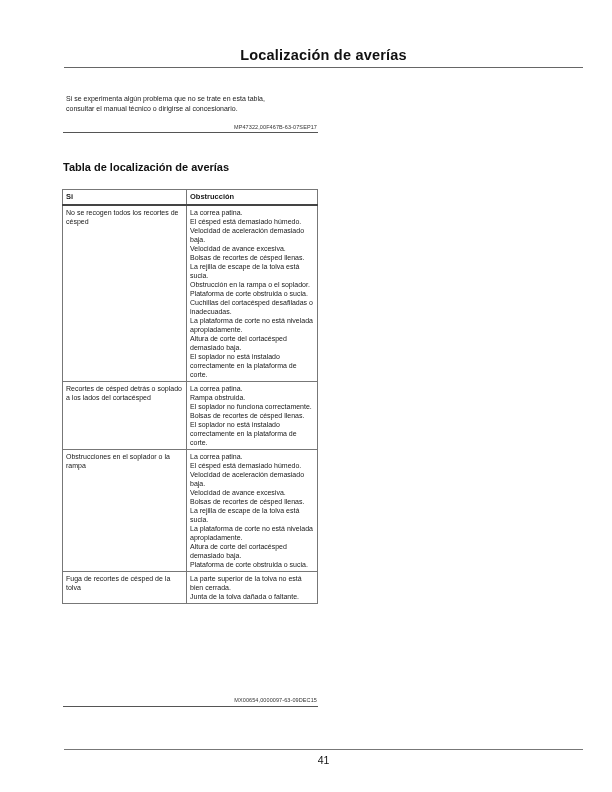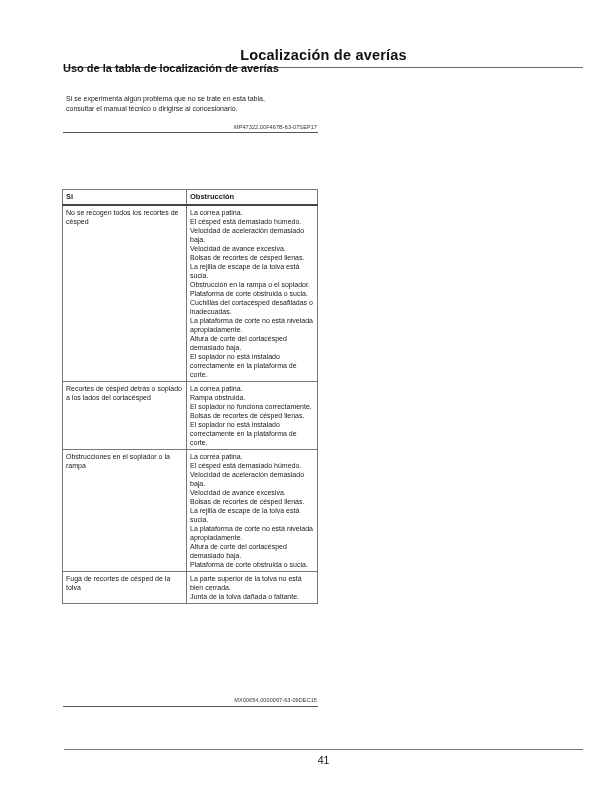--- a/index.html
+++ b/index.html
@@ -98,28 +98,28 @@
     font-weight: normal;
   }
 </style>
 </head>
 <body>
 
 <div class="page">
 
   <div class="doc-title">Localización de averías</div>
 
-  <div class="section-heading heading-usage">Uso de la tabla de localización de averías</div>
 
   <div class="intro-paragraph">Si se experimenta algún problema que no se trate en esta tabla, consultar el manual técnico o dirigirse al concesionario.</div>
 
   <div class="section-code code-usage">MP47322,00F467B-63-07SEP17</div>
 
   <div class="section-rule rule-usage"></div>
 
+  <div class="section-heading heading-table">Tabla de localización de averías</div>
 
   <table class="trouble-table">
     <thead>
       <tr>
         <th class="si-cell">Si</th>
         <th>Obstrucción</th>
       </tr>
     </thead>
     <tbody>
       <tr>

